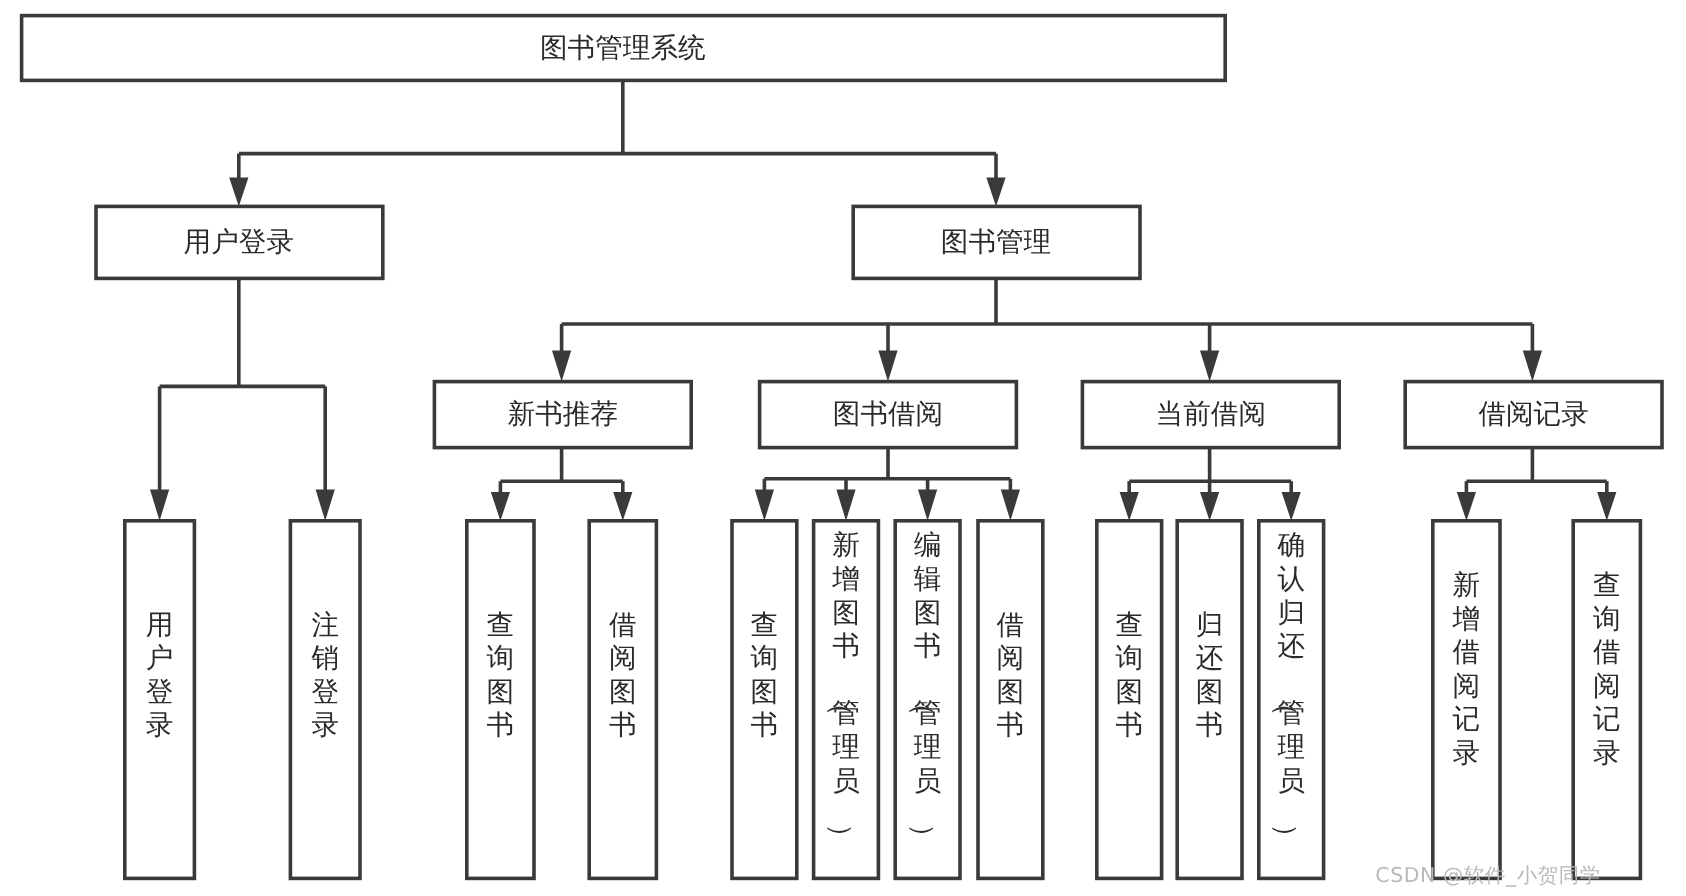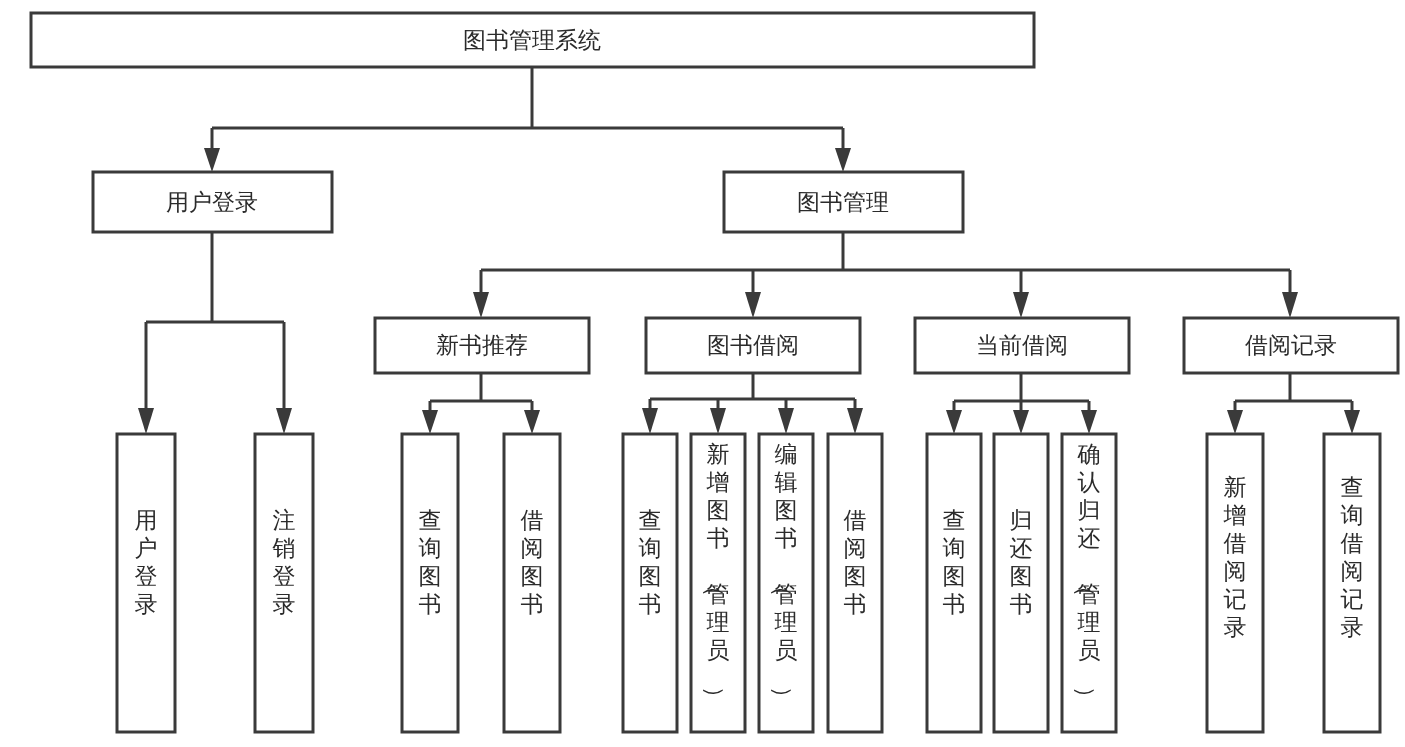--- a/index.html
+++ b/index.html
@@ -1,20 +1,20 @@
 <!DOCTYPE html>
 <html><head>
 <meta charset="utf-8">
 <style>
   html,body{margin:0;padding:0;background:#ffffff;}
   body{
     font-family:"DejaVu Sans","Liberation Sans",sans-serif;
     width:1405px;height:747px;overflow:hidden;position:relative;
   }
-  #diagram-root{position:relative;width:1344px;height:747px;background:#fff;margin-left:13px;}
+  #diagram-root{position:relative;width:1344px;height:747px;background:#fff;}
   svg#tree-svg{position:absolute;left:0;top:0;width:1405px;height:747px;}
   .node-box{fill:#ffffff;stroke:#3a3a3a;stroke-width:3;}
   .connector{stroke:#3a3a3a;stroke-width:3;fill:none;}
   .arrow-head{fill:#3a3a3a;stroke:none;}
   .node-label-h{
     font-family:"DejaVu Sans","Liberation Sans",sans-serif;
     font-size:23px;fill:#2b2b2b;text-anchor:middle;dominant-baseline:middle;
   }
   .node-label-v{
     font-family:"DejaVu Sans","Liberation Sans",sans-serif;
@@ -202,14 +202,15 @@
       <text class="node-label-v" x="1222" y="495"><tspan x="1222" y="495">新</tspan><tspan x="1222" y="523">增</tspan><tspan x="1222" y="551">借</tspan><tspan x="1222" y="579">阅</tspan><tspan x="1222" y="607">记</tspan><tspan x="1222" y="635">录</tspan></text>
     </g>
 
     <g>
       <rect class="node-box" x="1311" y="434" width="56" height="298"></rect>
       <text class="node-label-v" x="1339" y="495"><tspan x="1339" y="495">查</tspan><tspan x="1339" y="523">询</tspan><tspan x="1339" y="551">借</tspan><tspan x="1339" y="579">阅</tspan><tspan x="1339" y="607">记</tspan><tspan x="1339" y="635">录</tspan></text>
     </g>
 
   </svg>
 
+  <div class="watermark">CSDN @软件_小贺同学</div>
 
 </div>
 
 </body></html>

